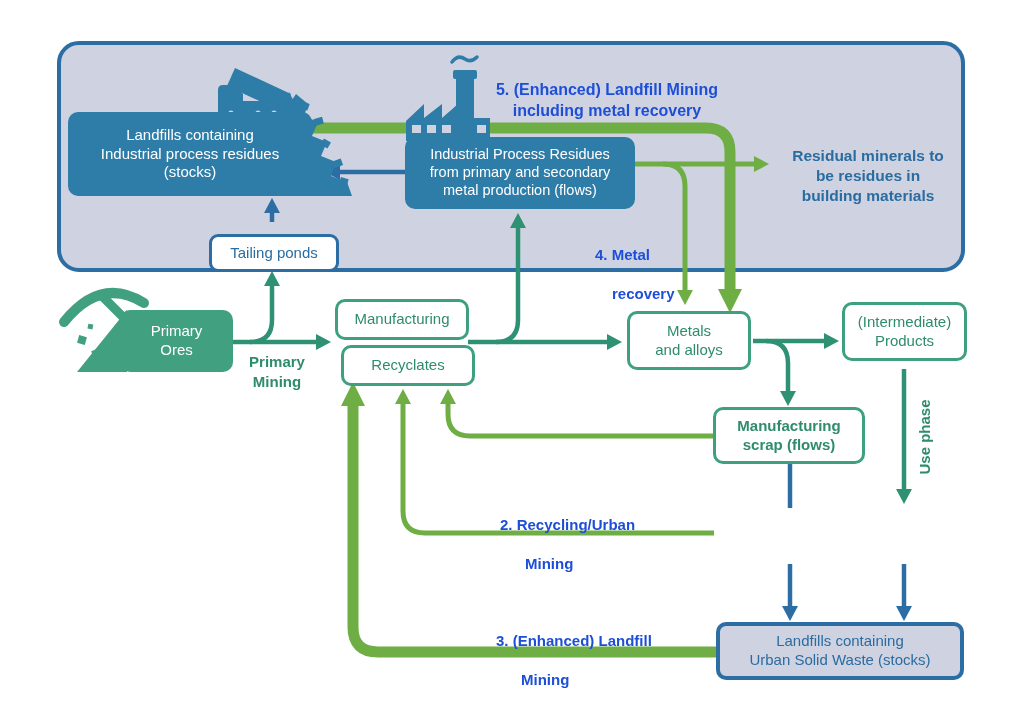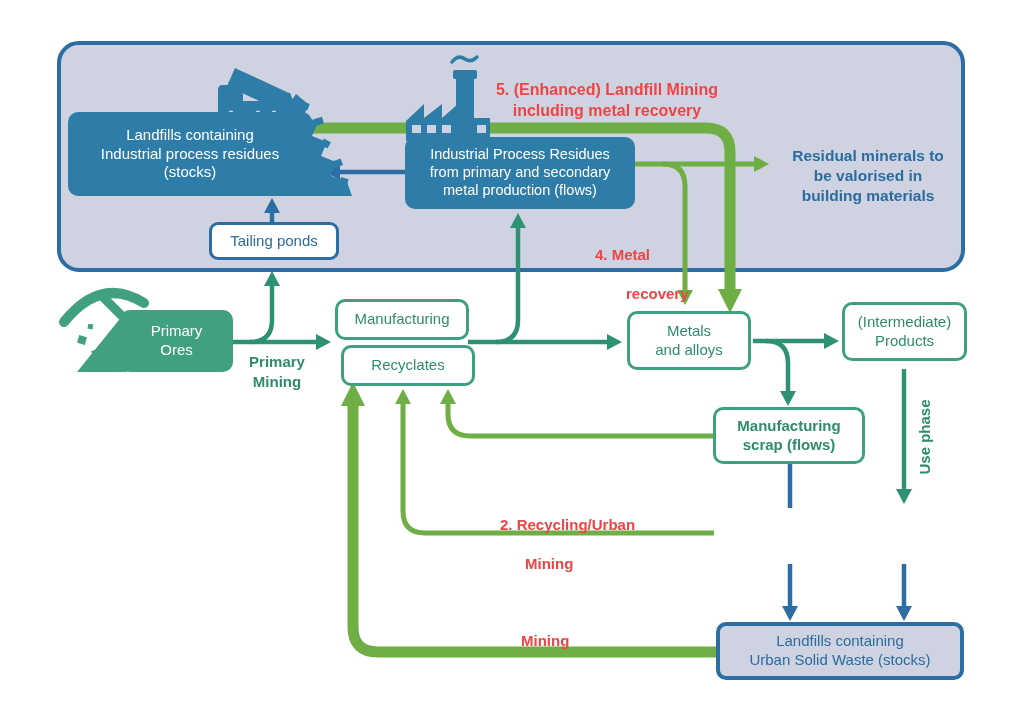--- a/index.html
+++ b/index.html
@@ -15,32 +15,32 @@
   }
   #flow-svg{position:absolute;left:0;top:0;width:1024px;height:720px;z-index:2;}
   .box{
     position:absolute;box-sizing:border-box;z-index:3;
     display:flex;align-items:center;justify-content:center;
     text-align:center;white-space:pre-line;border-radius:10px;
     font-size:15px;line-height:1.24;
   }
   .blue-fill{background:#2E7CA8;color:#ffffff;}
   .teal-out{background:#ffffff;border:3px solid #3EA07E;color:#2E8C6D;}
-  .blue-out{background:#ffffff;border:3px solid #2C6DA4;color:#2A6CA0;}
+  .blue-out{background:#ffffff;border:3px solid #2C6DA4;color:#2A6CA0;margin-top:12px;}
   .panel-box{background:#CFD3E1;border:4px solid #2C6DA4;color:#2A6CA0;}
   .lbl{
     position:absolute;z-index:3;font-weight:bold;font-size:15px;
     line-height:1.3;white-space:pre-line;
   }
-  .lbl-green{color:#ef4444;}
+  .lbl-green{color:#1d4ed8;}
   .lbl-blue{color:#2A6CA0;text-align:center;}
   .lbl-teal{color:#2E8C6D;text-align:center;}
   .flow-lbl span{display:block;}
   .flow-lbl .l2{margin-left:25px;}
-  #flow4-label .l2{margin-left:31px;}
+  #flow4-label .l2{margin-left:17px;}
   #use-phase-label{
     transform:translate(-50%,-50%) rotate(-90deg);
     left:925px;top:437px;white-space:nowrap;
   }
 </style>
 </head>
 <body>
 
 <div id="canvas">
 
@@ -172,36 +172,37 @@
 scrap (flows)</div>
 
 
   <div class="box panel-box" style="left:716px;top:622px;width:248px;height:58px;">Landfills containing
 Urban Solid Waste (stocks)</div>
 
   <div class="lbl lbl-green" style="left:492px;top:80px;width:230px;text-align:center;font-size:16px;">5. (Enhanced) Landfill Mining
 including metal recovery</div>
 
   <div class="lbl lbl-blue" style="left:781px;top:146px;width:174px;font-size:15.5px;">Residual minerals to
-be valorised in
+be residues in
 building materials</div>
 
   <div class="lbl lbl-green flow-lbl" id="flow4-label" style="left:595px;top:225px;">
     <span>4. Metal</span>
     <span class="l2">recovery</span>
   </div>
 
   <div class="lbl lbl-teal" style="left:233px;top:352px;width:88px;">Primary
 Mining</div>
 
 
   <div class="lbl lbl-green flow-lbl" style="left:500px;top:495px;">
     <span>2. Recycling/Urban</span>
     <span class="l2">Mining</span>
   </div>
 
   <div class="lbl lbl-green flow-lbl" style="left:496px;top:611px;">
+    <span>3. (Enhanced) Landfill</span>
     <span class="l2">Mining</span>
   </div>
 
   <div class="lbl lbl-teal" id="use-phase-label">Use phase</div>
 
 </div>
 
 </body></html>

